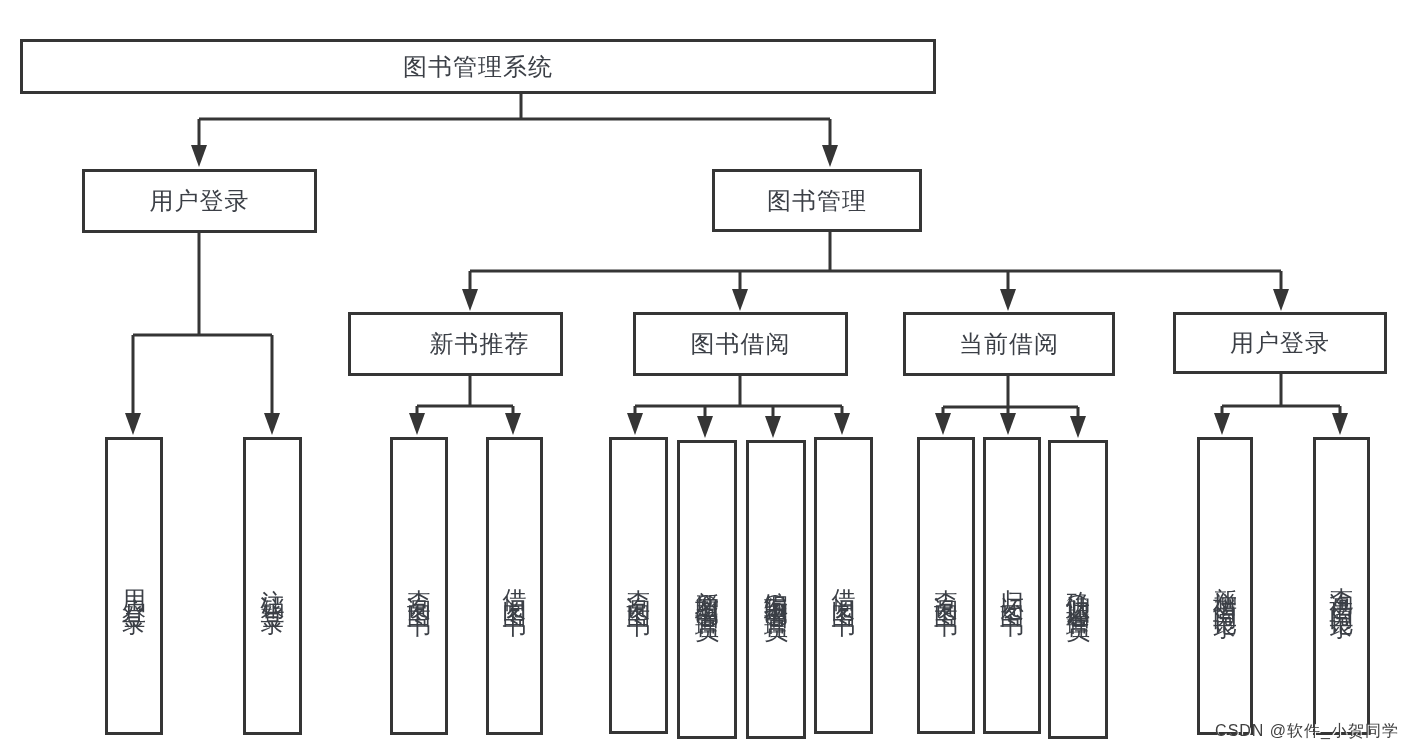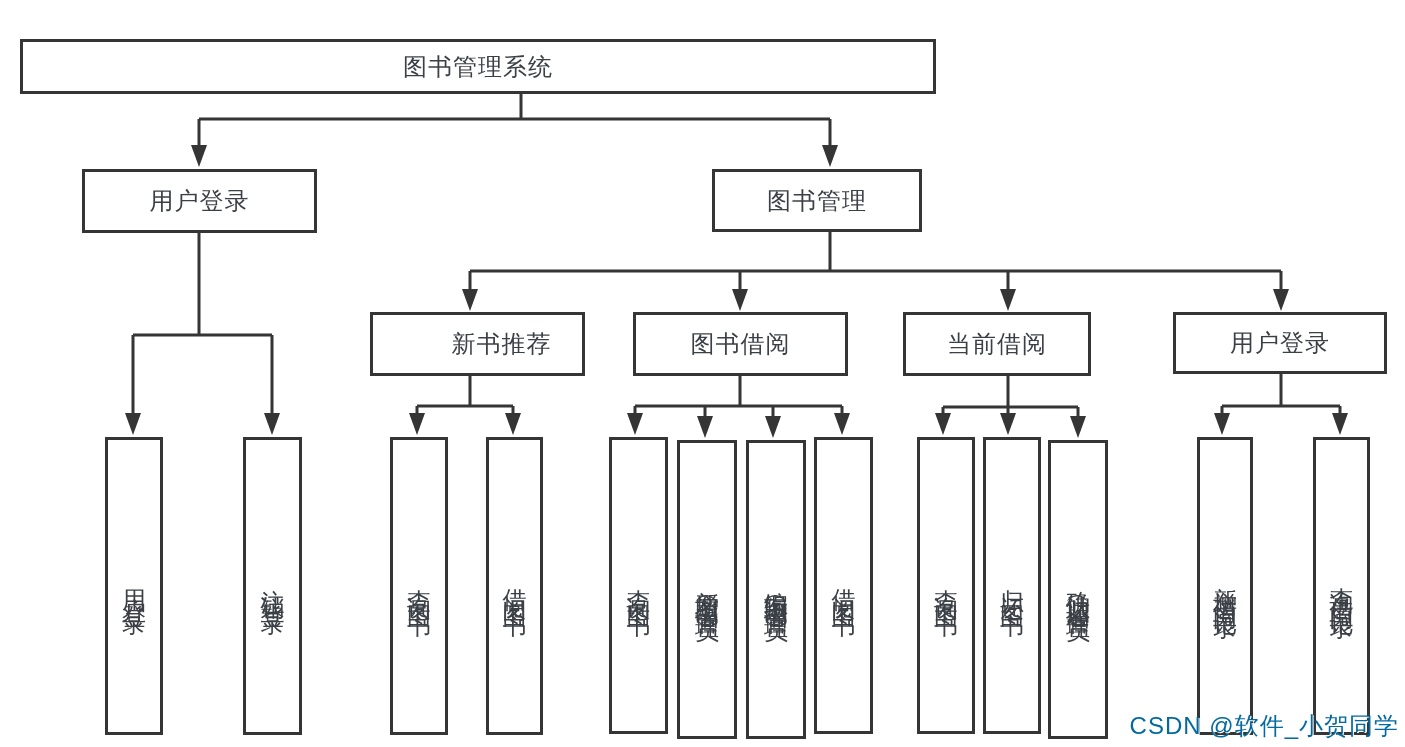--- a/index.html
+++ b/index.html
@@ -35,22 +35,22 @@
   }
   #connectors{
     position:absolute;
     left:0;top:0;
     pointer-events:none;
   }
   #watermark{
     position:absolute;
     right:6px;
     bottom:5px;
-    font-size:24px;
-    color:#0369a1;
+    font-size:16px;
+    color:#404040;
     text-shadow:1px 1px 0 #ffffff;
     letter-spacing:1px;
   }
 </style>
 </head>
 <body>
 
 <div id="canvas">
 
   <svg id="connectors" width="1405" height="747" viewBox="0 0 1405 747">
@@ -91,23 +91,23 @@
       <polygon points="1222,435 1214,413 1230,413"></polygon>
       <polygon points="1340,435 1332,413 1348,413"></polygon>
     </g>
   </svg>
 
   <div class="box" style="left:20px;top:13px;width:916px;height:55px;margin-top:26px;">图书管理系统</div>
 
   <div class="box" style="left:82px;top:169px;width:235px;height:64px;">用户登录</div>
   <div class="box" style="left:712px;top:169px;width:210px;height:63px;">图书管理</div>
 
-  <div class="box" style="left:370px;top:312px;width:215px;height:64px;padding-left:48px;">新书推荐</div>
+  <div class="box" style="left:348px;top:312px;width:215px;height:64px;padding-left:48px;">新书推荐</div>
   <div class="box" style="left:633px;top:312px;width:215px;height:64px;">图书借阅</div>
-  <div class="box" style="left:903px;top:312px;width:188px;height:64px;">当前借阅</div>
+  <div class="box" style="left:903px;top:312px;width:212px;height:64px;">当前借阅</div>
   <div class="box" style="left:1173px;top:312px;width:214px;height:62px;">用户登录</div>
 
   <div class="box vbox" style="left:105px;top:437px;width:58px;height:298px;">用户登录</div>
   <div class="box vbox" style="left:243px;top:437px;width:59px;height:298px;">注销登录</div>
 
   <div class="box vbox" style="left:390px;top:437px;width:58px;height:298px;">查询图书</div>
   <div class="box vbox" style="left:486px;top:437px;width:57px;height:298px;">借阅图书</div>
 
   <div class="box vbox" style="left:609px;top:437px;width:59px;height:297px;">查询图书</div>
   <div class="box vbox long" style="left:677px;top:440px;width:60px;height:299px;">新增图书（管理员）</div>

